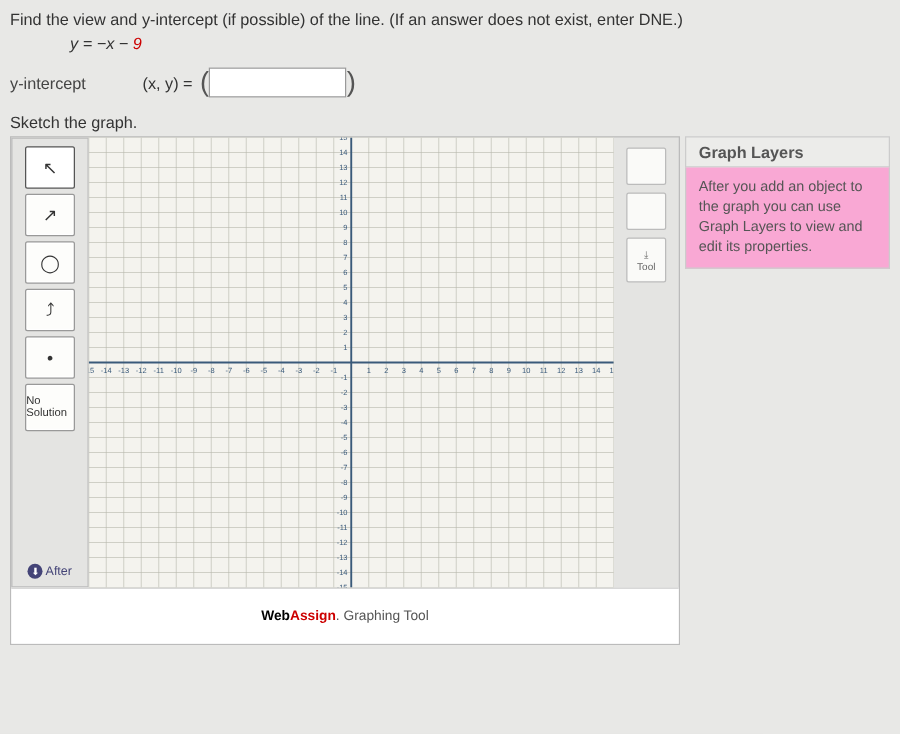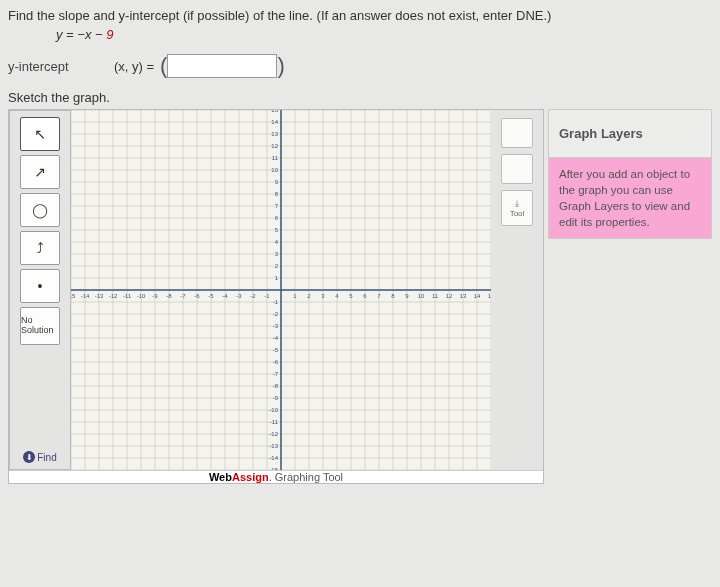--- a/index.html
+++ b/index.html
@@ -16,31 +16,31 @@
 .tool{width:38px;height:32px;background:#fdfdfb;border:1px solid #999;border-radius:2px;display:flex;align-items:center;justify-content:center;font-size:14px;cursor:pointer;box-shadow:inset 0 0 0 1px #fff}
 .tool.active{background:#fff;border-color:#555}
 .tool.nosol{font-size:9px;text-align:left;line-height:1.1;height:36px}
 .help{font-size:10px;color:#447;margin-top:auto;display:flex;align-items:center;gap:2px;cursor:pointer}
 .graph-wrap{display:flex;flex-direction:column;border:1px solid #bbb;background:#e4e4e2}
 .graph-inner{display:flex}
 .graph{background:#f4f3ee;position:relative}
 .graph svg{display:block}
 .right-tools{width:44px;display:flex;flex-direction:column;gap:6px;padding:8px 4px;align-items:center}
 .rt{width:30px;height:28px;background:#fafaf8;border:1px solid #bbb;border-radius:2px;display:flex;flex-direction:column;align-items:center;justify-content:center;font-size:8px;cursor:pointer;color:#666}
-.foot{background:#fff;font-size:11px;color:#555;padding:0 8px;text-align:center;border-top:1px solid #ccc}
+.foot{background:#fff;font-size:11px;color:#555;padding:16px 8px;text-align:center;border-top:1px solid #ccc}
 .foot b{color:#000}.foot .asg{color:#c00;font-weight:bold}
 .layers{flex:1;min-width:0}
-.layers-head{background:#ececea;border:1px solid #ccc;padding:16px 10px;font-weight:bold;color:#555}
+.layers-head{background:#ececea;border:1px solid #ccc;padding:4px 10px;font-weight:bold;color:#555}
 .layers-body{background:#f9a8d4;border:1px solid #ccc;border-top:none;padding:8px 10px;font-size:11.5px;color:#555;line-height:1.4}
 </style>
 </head>
 <body>
 
 <div class="question">
-  <div>Find the slope and y-intercept (if possible) of the line. (If an answer does not exist, enter DNE.)</div>
+  <div>Find the view and y-intercept (if possible) of the line. (If an answer does not exist, enter DNE.)</div>
   <div class="eq">
     <span>y = −x − </span><span class="num">9</span>
   </div>
   <div class="row">
     <div class="label">y-intercept</div>
     <span class="preset">(x, y) =</span>
     <span class="paren">(</span>
     <input class="ans" style="width: 100px;">
     <span class="paren">)</span>
   </div>
@@ -65,21 +65,21 @@
             <span>⤴</span>
           </div>
         <div class="tool">
             <span>•</span>
           </div>
         <div class="tool nosol">
             <span>No Solution</span>
           </div>
         <div class="help">
           <span style="width:12px;height:12px;border-radius:50%;background:#447;color:#fff;display:inline-flex;align-items:center;justify-content:center;font-size:8px">⬇</span>
-          <span>Find</span>
+          <span>After</span>
         </div>
       </div>
       <div class="graph">
         <svg id="grid" width="420" height="360">
             <line x1="0" y1="0" x2="0" y2="360" stroke="#b8b8ae" stroke-width="0.5"></line>
             <line x1="14" y1="0" x2="14" y2="360" stroke="#b8b8ae" stroke-width="0.5"></line>
             <line x1="28" y1="0" x2="28" y2="360" stroke="#b8b8ae" stroke-width="0.5"></line>
             <line x1="42" y1="0" x2="42" y2="360" stroke="#b8b8ae" stroke-width="0.5"></line>
             <line x1="56" y1="0" x2="56" y2="360" stroke="#b8b8ae" stroke-width="0.5"></line>
             <line x1="70" y1="0" x2="70" y2="360" stroke="#b8b8ae" stroke-width="0.5"></line>

